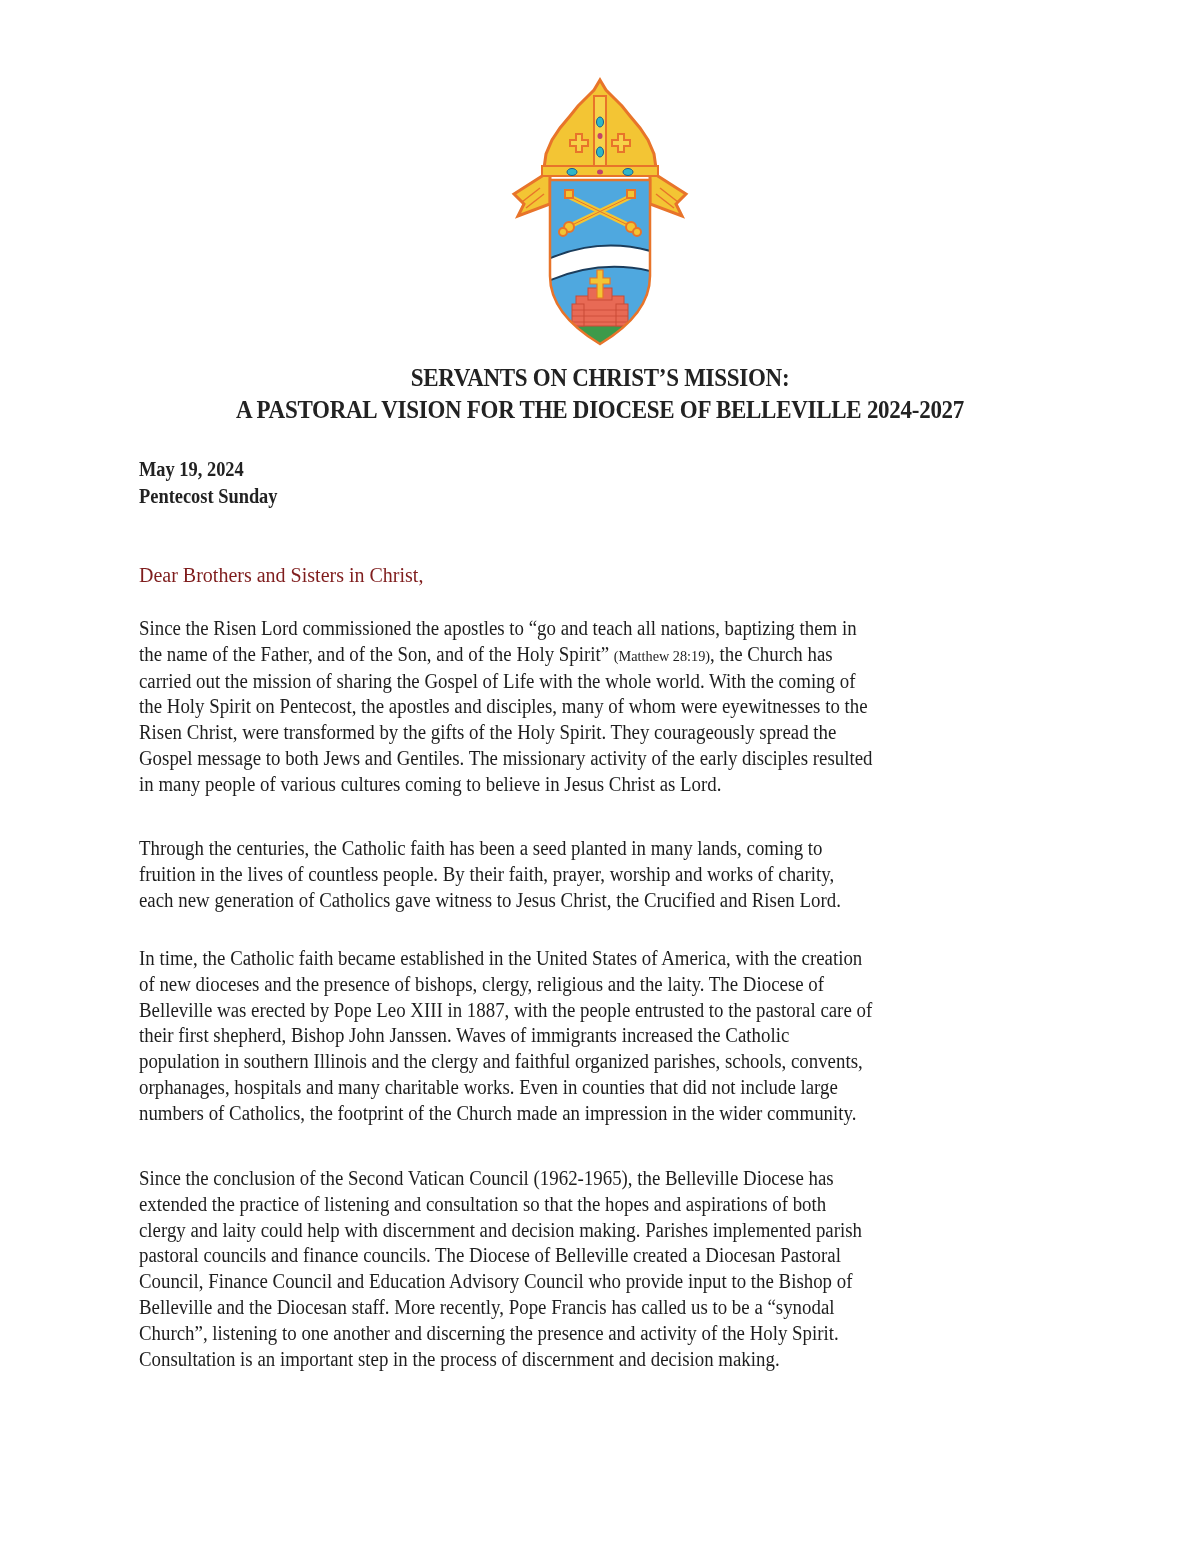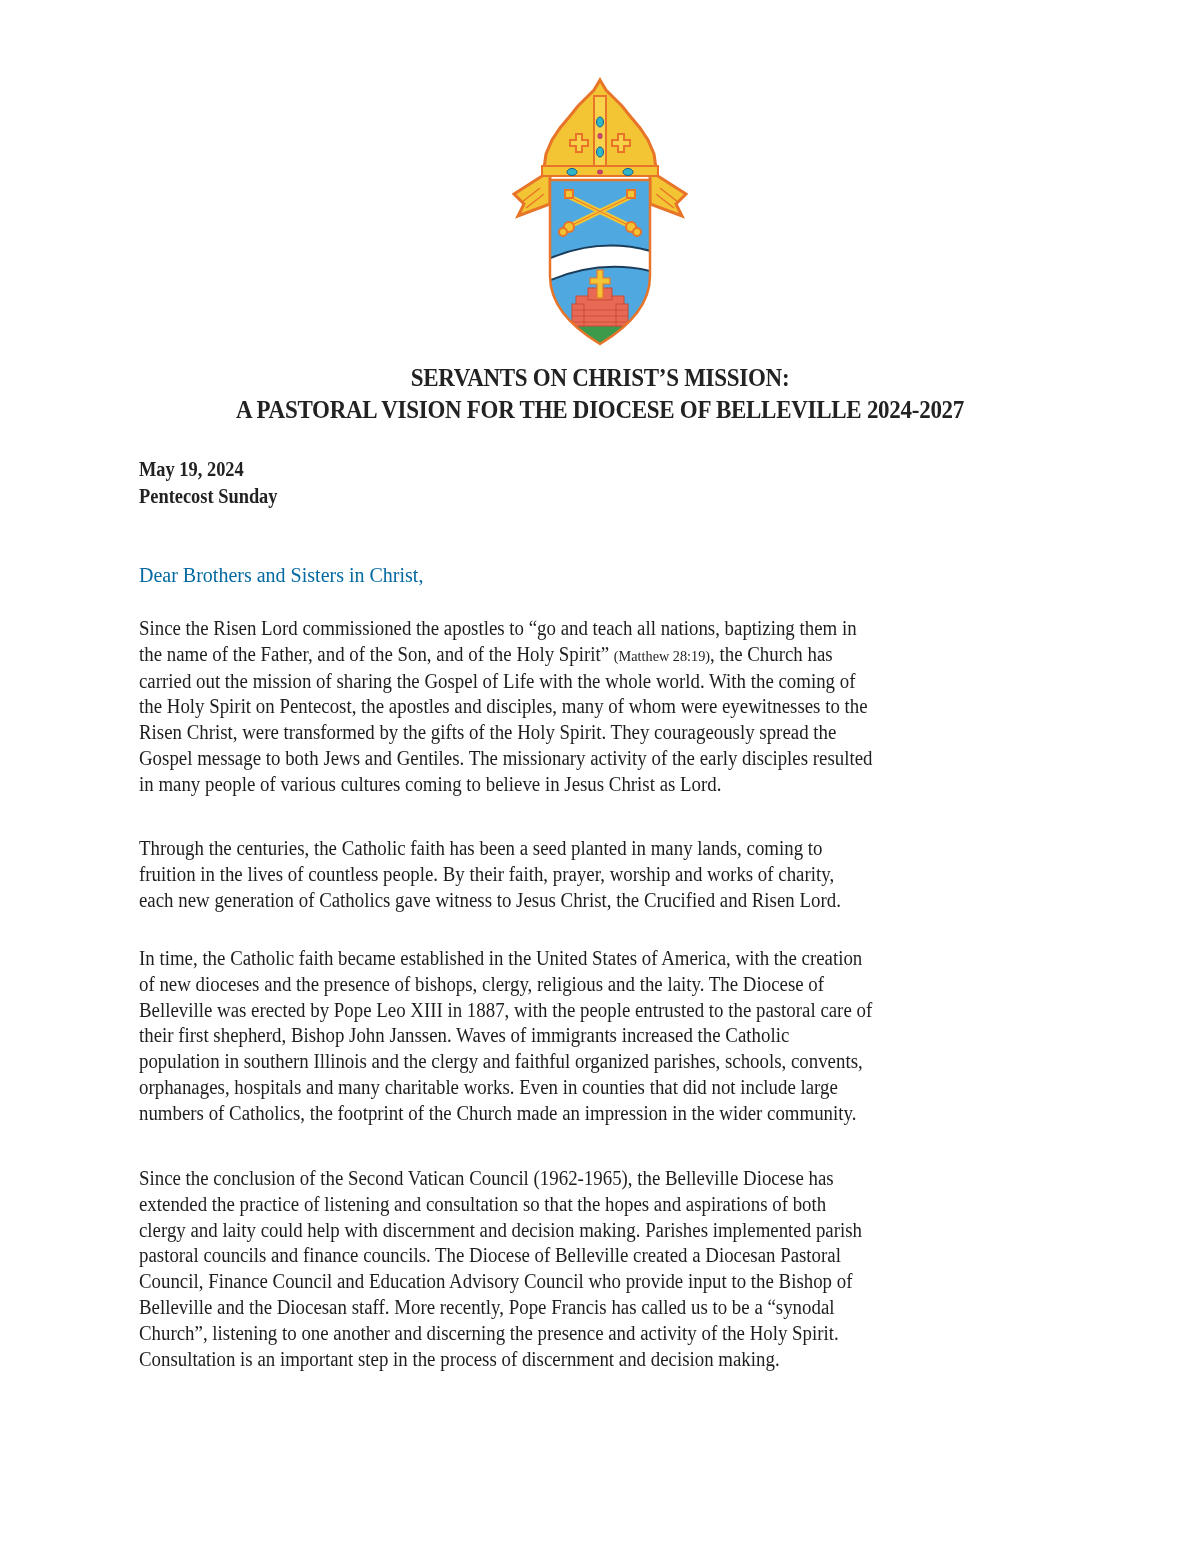--- a/index.html
+++ b/index.html
@@ -52,21 +52,21 @@
       color: #222;
       transform: scaleX(0.92);
       transform-origin: left top;
     }
     .salutation {
       position: absolute;
       left: 139px;
       top: 562px;
       font-size: 20px;
       line-height: 26px;
-      color: #0369a1;
+      color: #7f1d1d;
     }
     .para {
       position: absolute;
       left: 139px;
       width: 1000px;
       font-size: 20.5px;
       line-height: 25.8px;
       color: #1e1e1e;
       transform: scaleX(0.92);
       transform-origin: left top;

